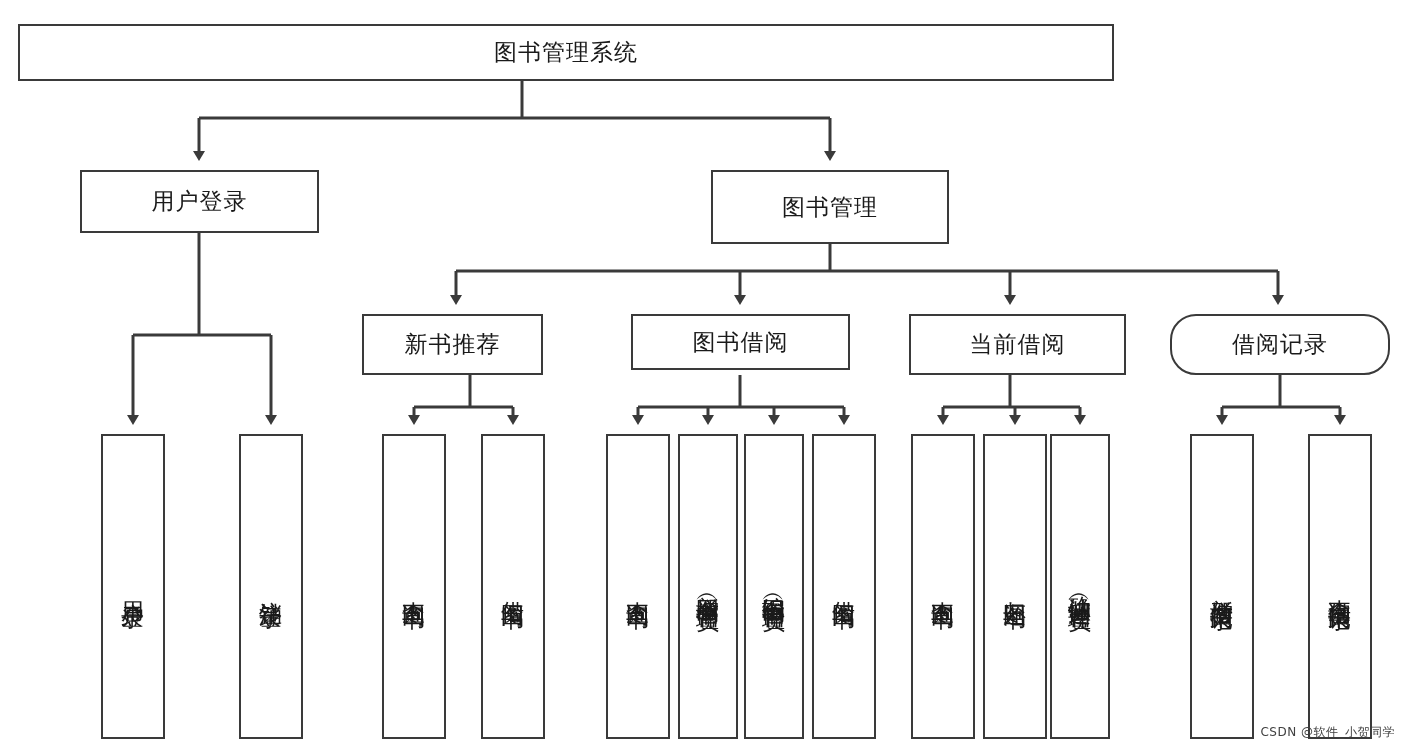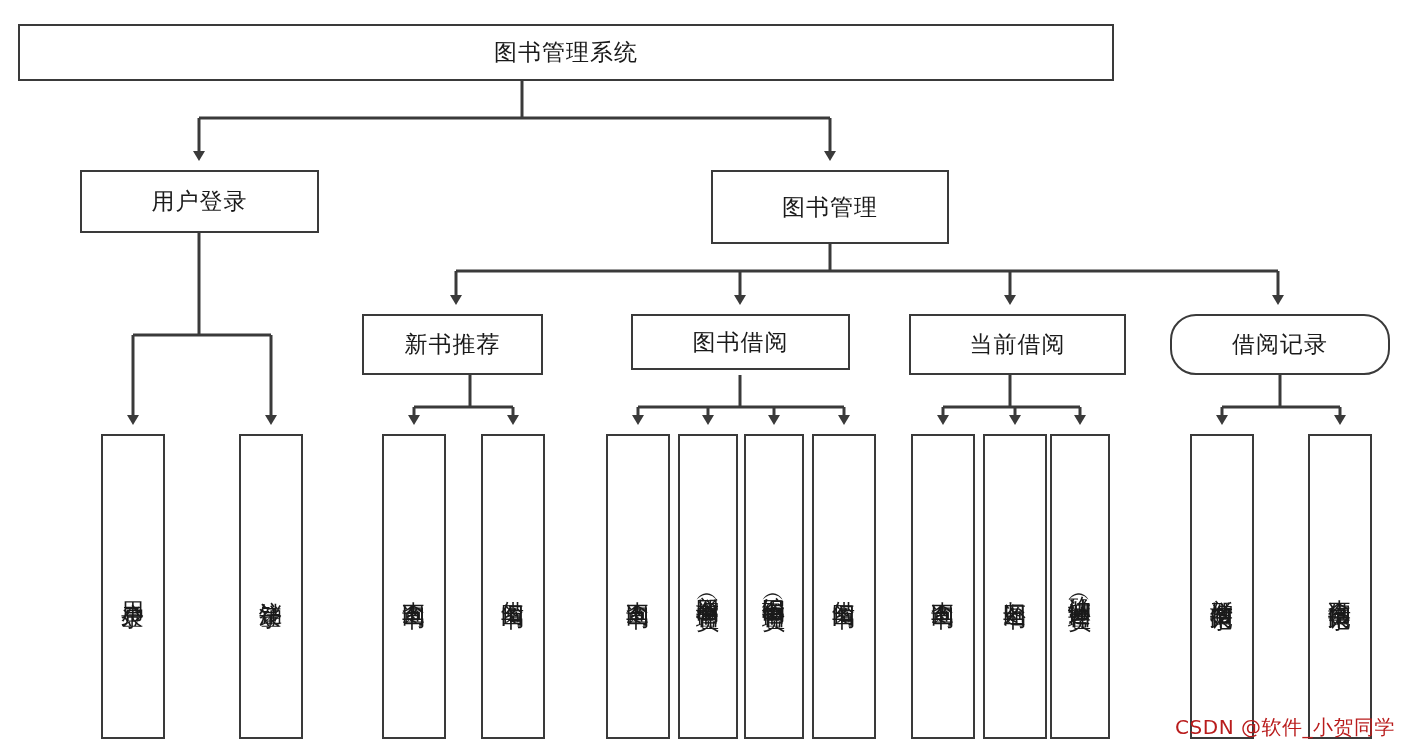--- a/index.html
+++ b/index.html
@@ -48,22 +48,22 @@
   }
   .node.vert .lbl {
     writing-mode: vertical-rl;
     text-orientation: upright;
     white-space: nowrap;
   }
   .watermark {
     position: absolute;
     right: 10px;
     bottom: 6px;
-    font-size: 20px;
-    color: #b91c1c;
+    font-size: 12px;
+    color: #404040;
     letter-spacing: 0.5px;
     white-space: nowrap;
   }
 </style>
 </head>
 <body>
 
 <div id="canvas">
 
   <svg id="wires" viewBox="0 0 1405 747" xmlns="http://www.w3.org/2000/svg">

